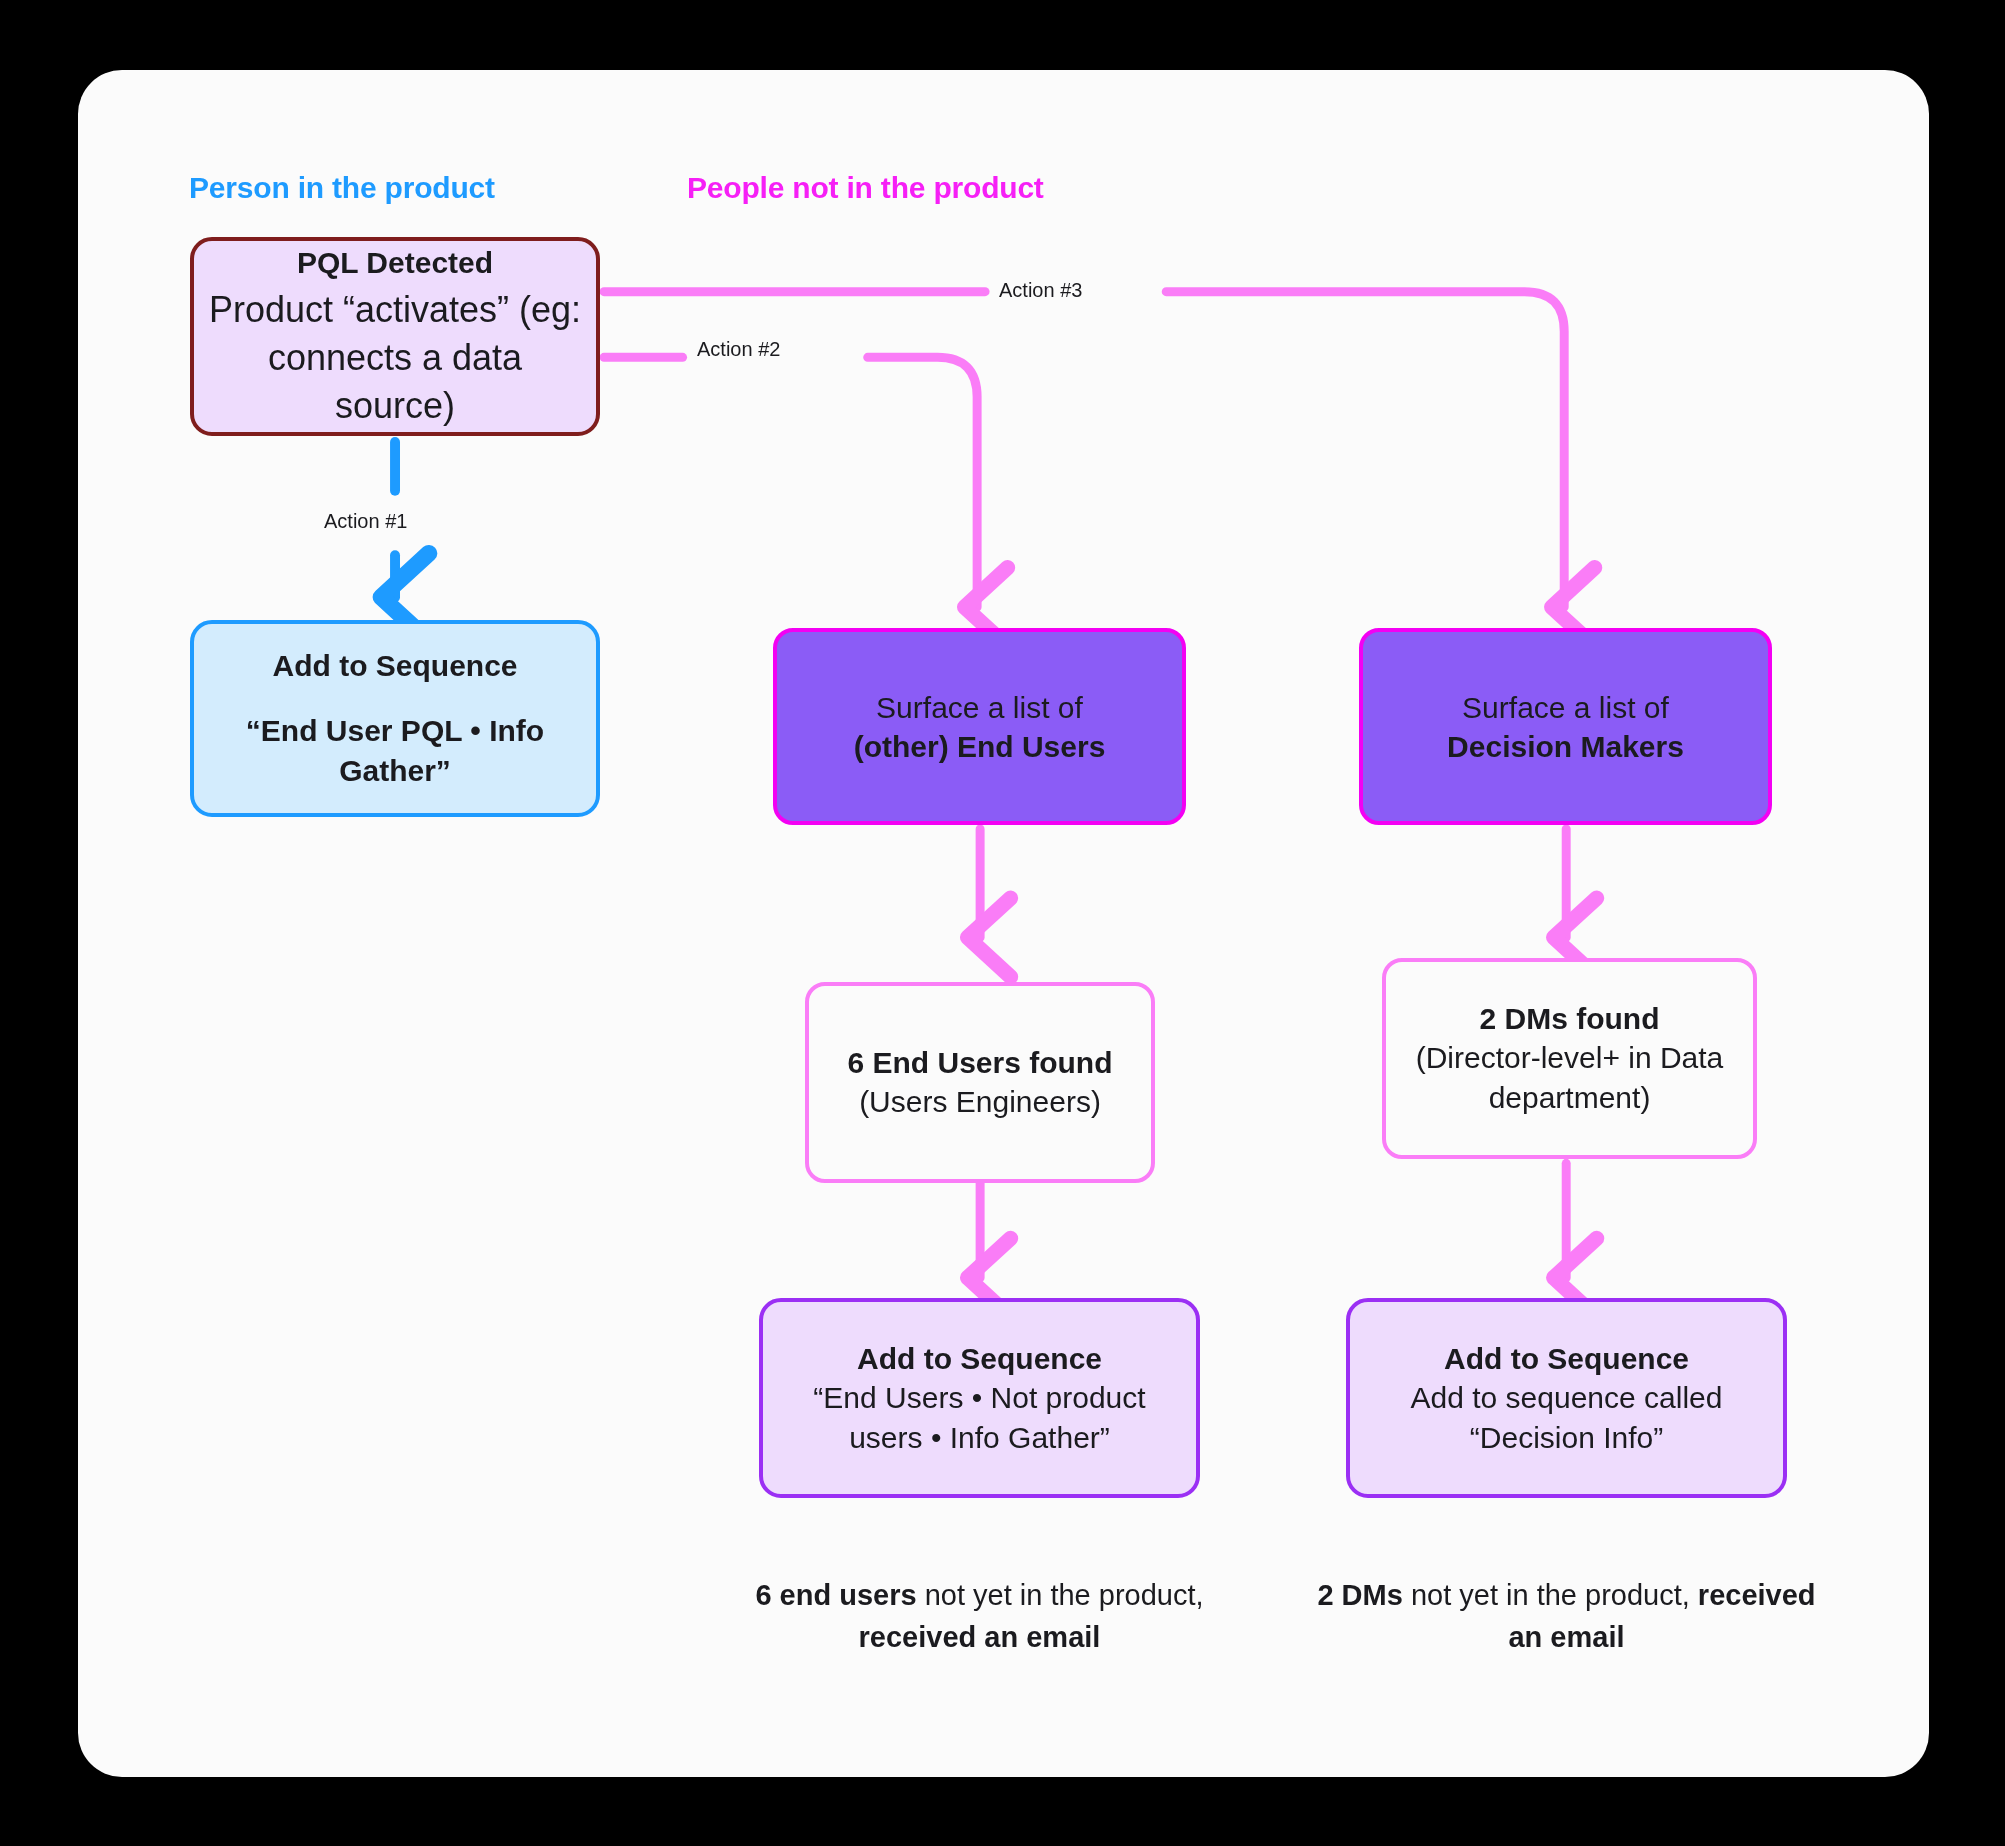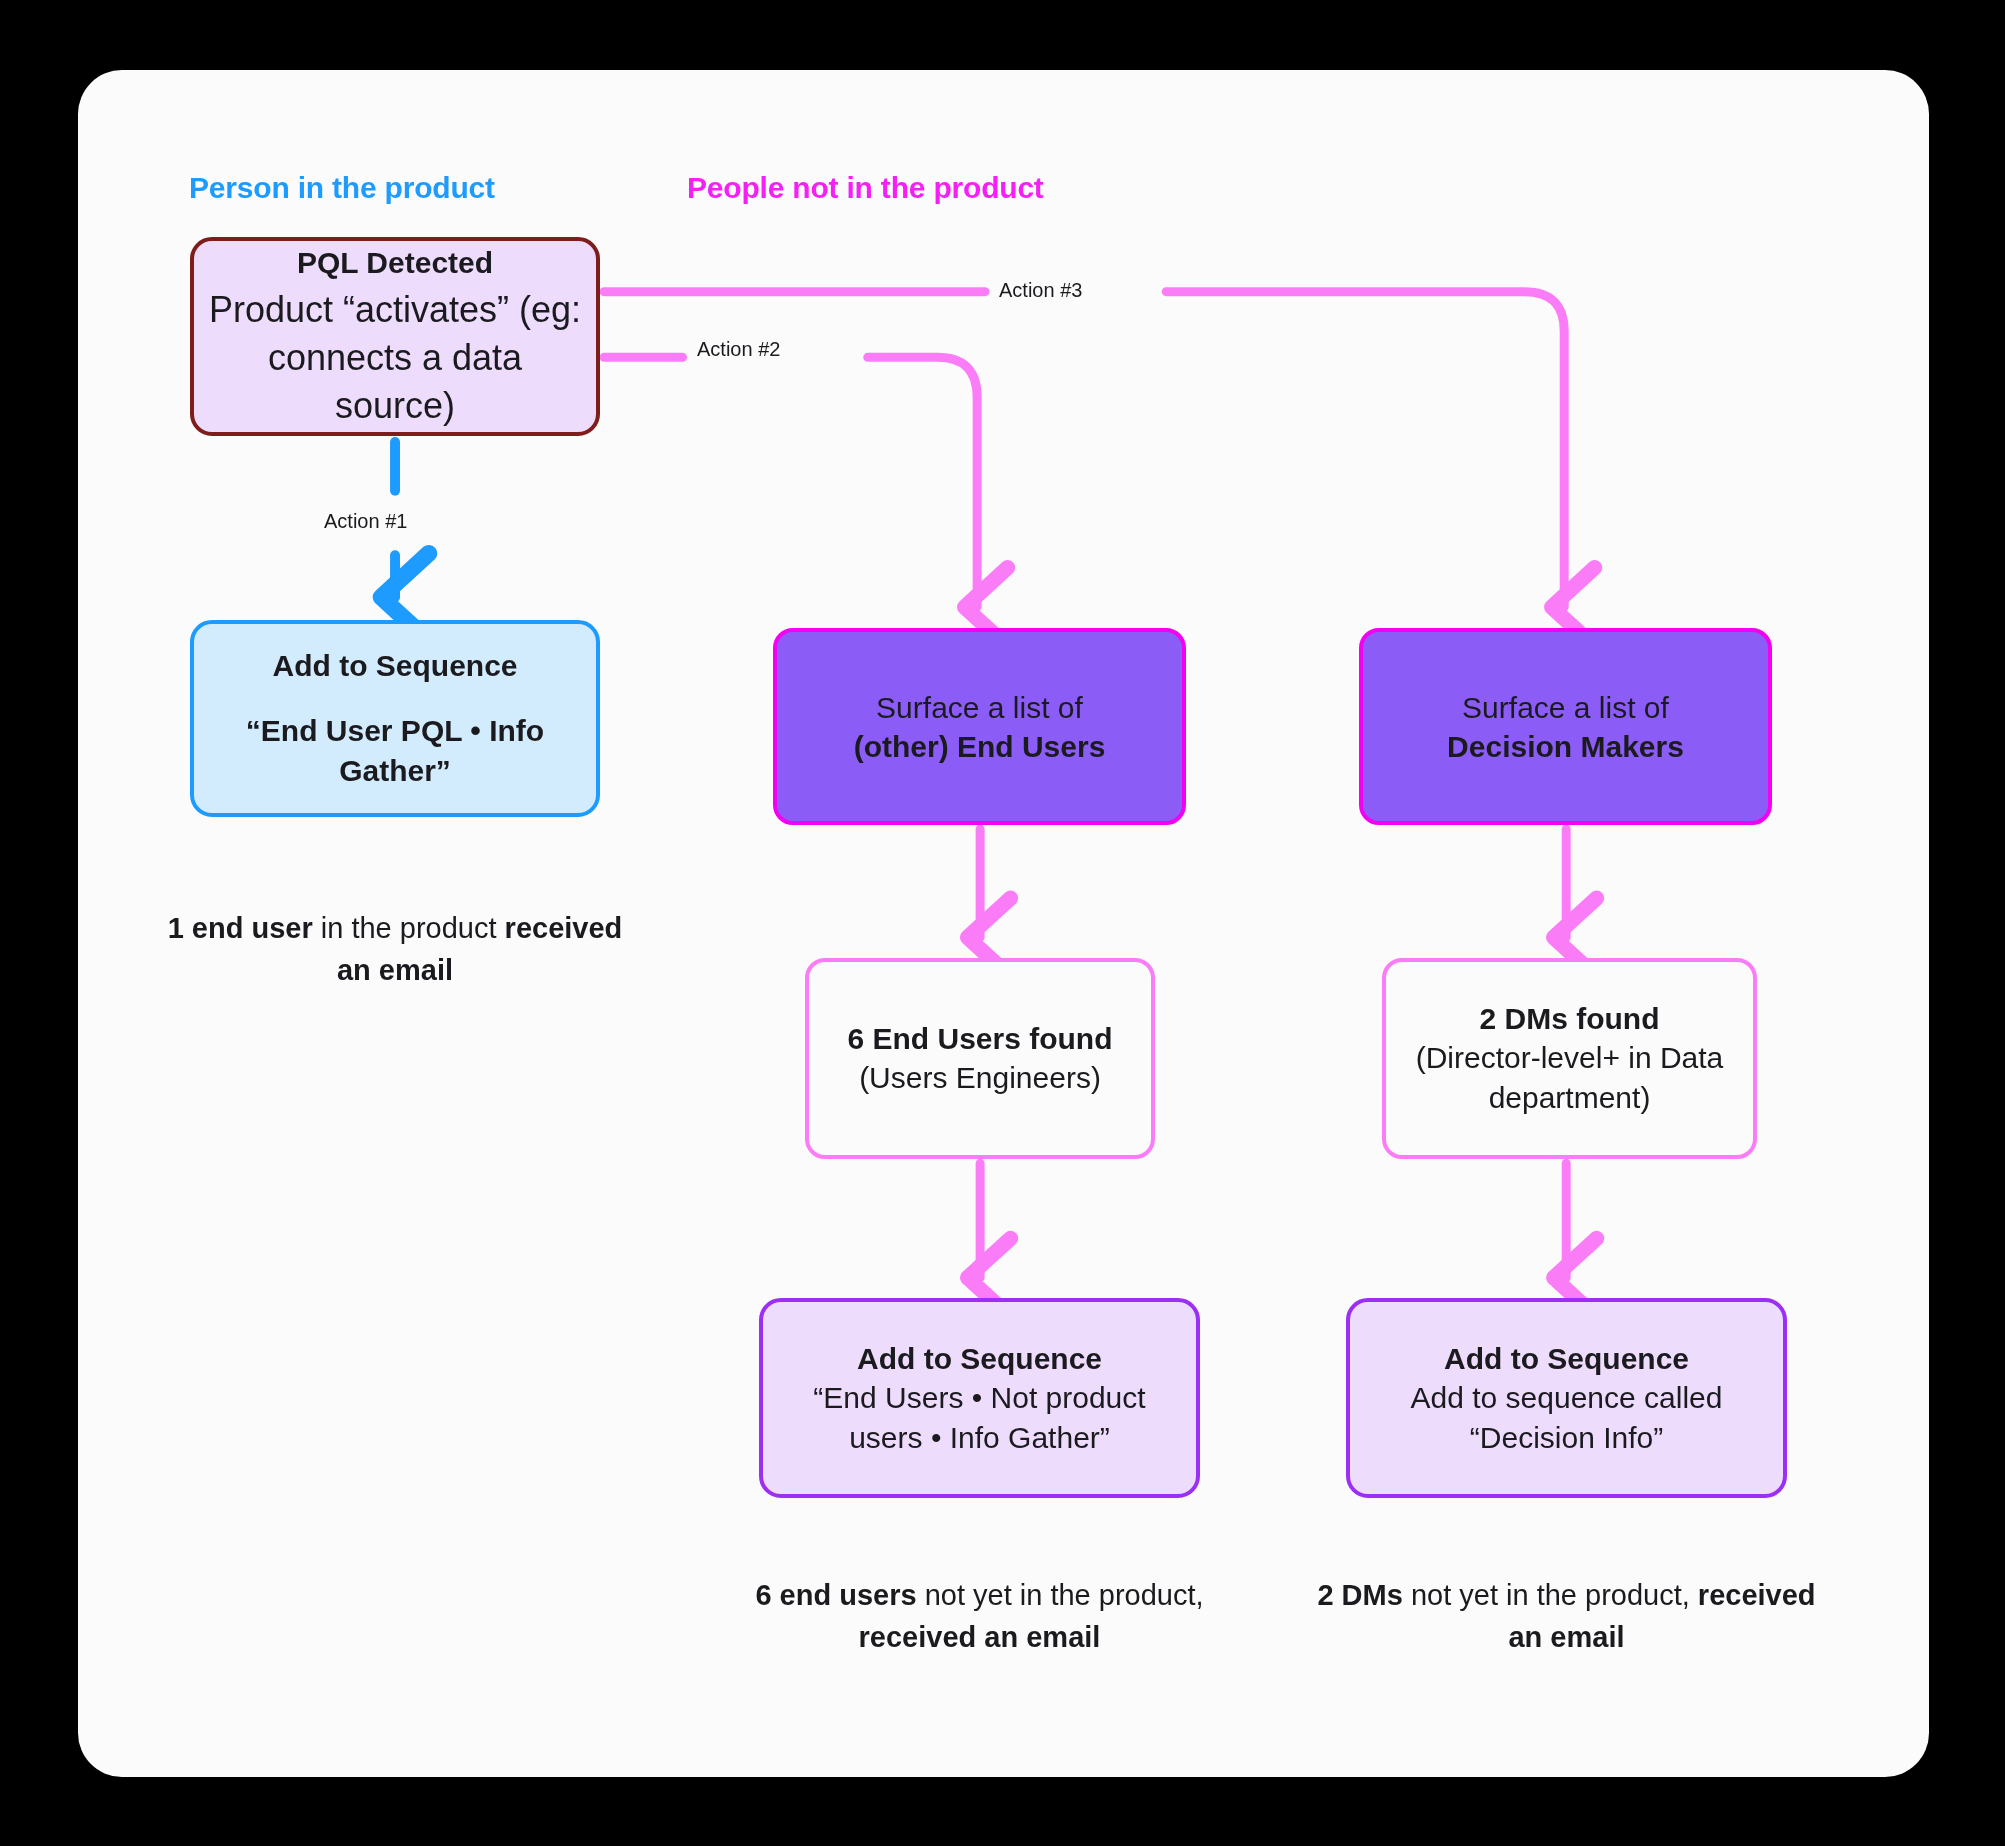--- a/index.html
+++ b/index.html
@@ -99,21 +99,21 @@
 
   
   .node-found {
     background: #fbfbfb;
     border: 4px solid #fa7df7;
     border-radius: 20px;
     padding: 10px 22px;
   }
   .node-found .l1 { font-size: 30px; font-weight: 700; }
   .node-found .l2 { font-size: 30px; font-weight: 400; line-height: 1.33; }
-  #node-found-eu { left: 805px;  top: 958px; width: 350px; height: 201px; }
+  #node-found-eu { left: 805px;  top: 982px; width: 350px; height: 201px; }
   #node-found-dm { left: 1382px; top: 958px; width: 375px; height: 201px; }
 
   
   .node-lav {
     background: #eedcfd;
     border: 4px solid #9b2ff4;
     border-radius: 22px;
     padding: 10px 24px;
   }
   .node-lav .title { font-size: 30px; font-weight: 700; }
@@ -233,20 +233,19 @@
 
   <div class="node node-lav" id="node-seq-dm">
     <span class="t title">Add to Sequence</span>
     <span class="t sub">Add to sequence called “Decision Info”</span>
   </div>
 
   <div class="edge-label" id="lbl-action1">Action #1</div>
   <div class="edge-label" id="lbl-action2">Action #2</div>
   <div class="edge-label" id="lbl-action3">Action #3</div>
 
-  <div class="caption" id="cap-left"><b>1 end user</b><span> in the product </span><b>received an email</b></div>
 
   <div class="caption" id="cap-mid"><b>6 end users</b><span> not yet in the product, </span><b>received an email</b></div>
 
   <div class="caption" id="cap-right"><b>2 DMs</b><span> not yet in the product, </span><b>received an email</b></div>
 
 </div>
 
 
 </body></html>

